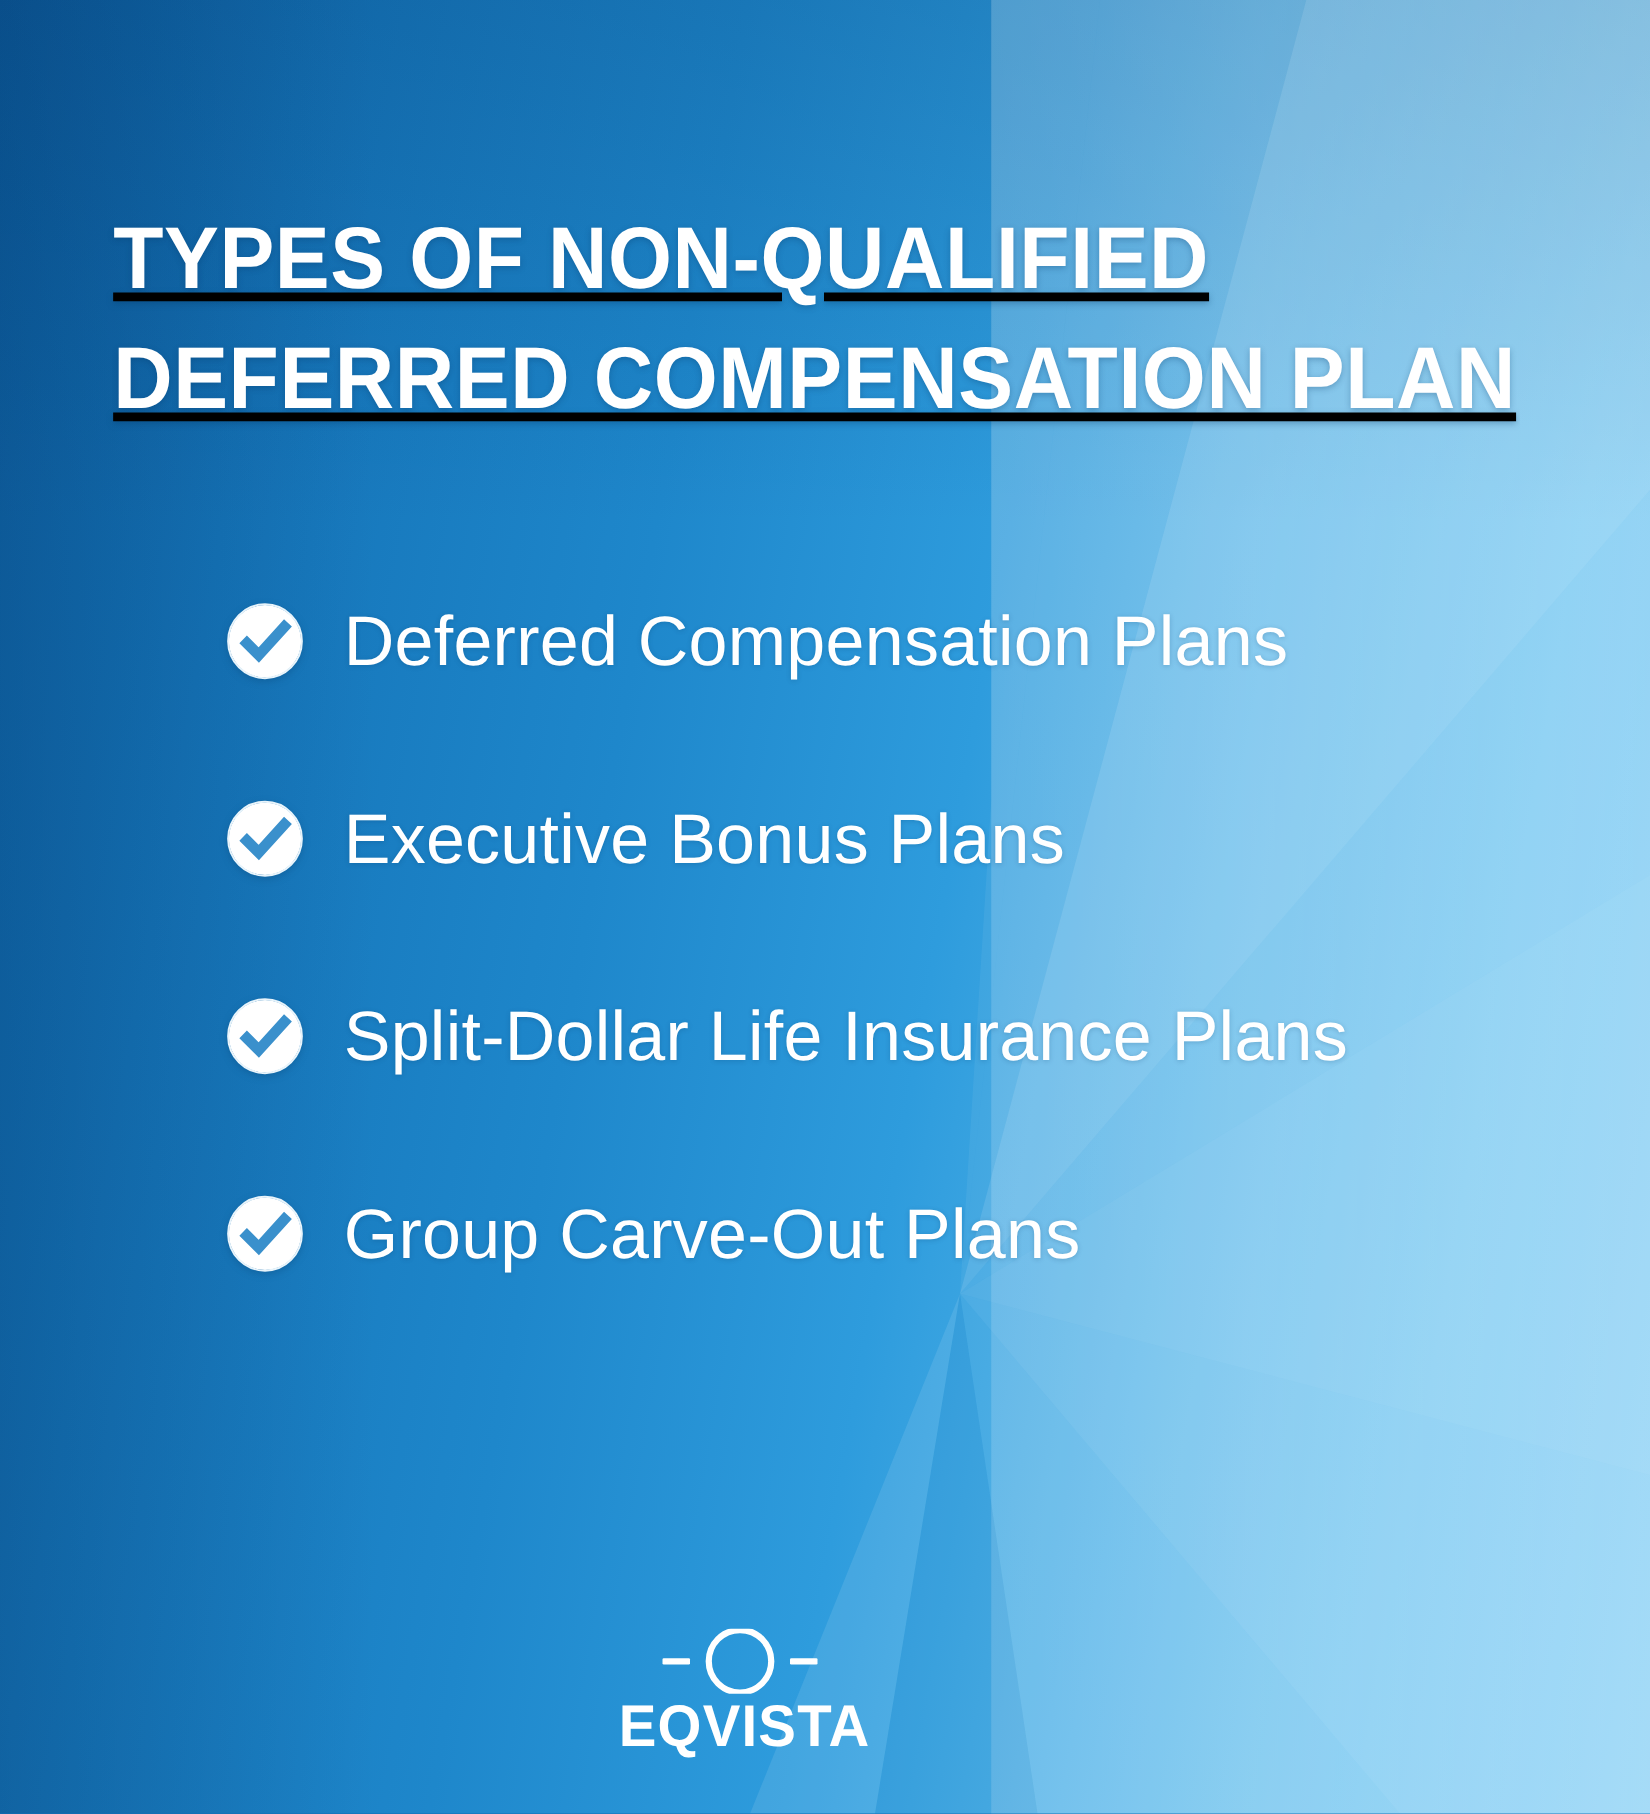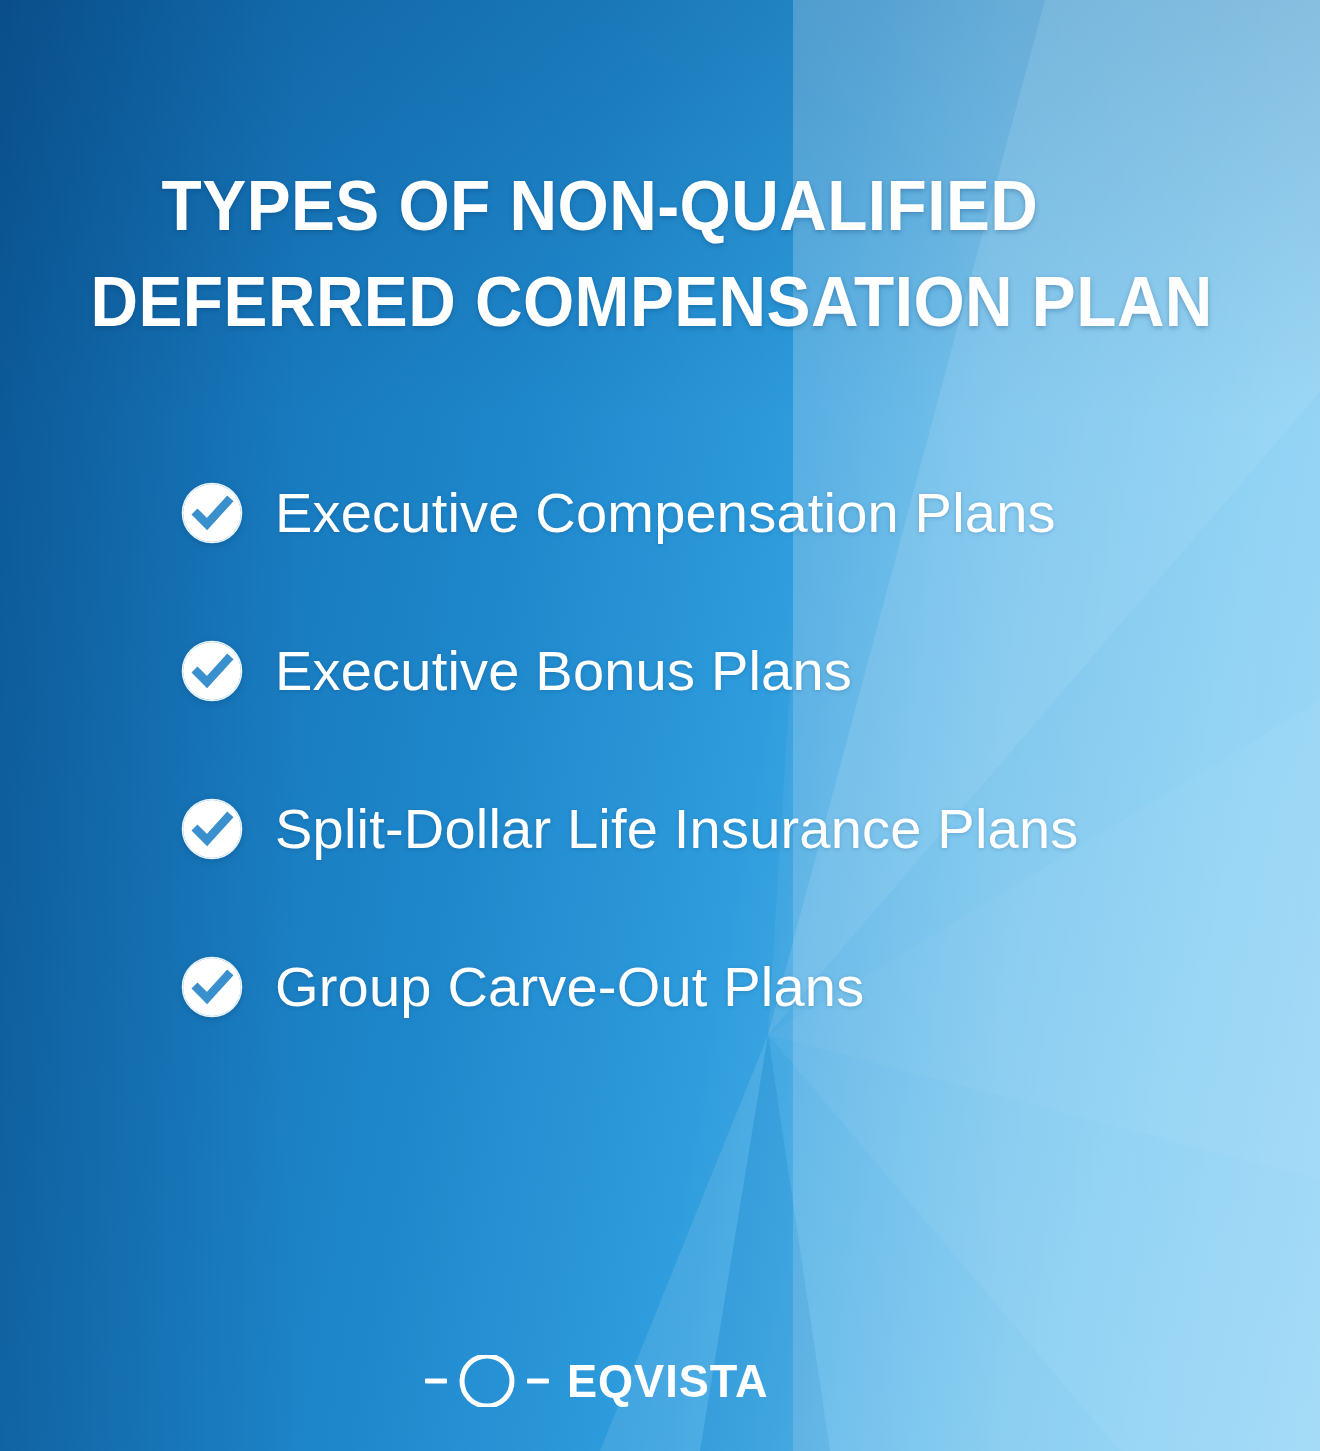--- a/index.html
+++ b/index.html
@@ -58,22 +58,22 @@
 
   
   .fan { position:absolute; inset:0; pointer-events:none; }
   .fan svg { display:block; width:1320px; height:1451px; }
 
   
   .title-block {
     position:absolute;
     left:0; top:158px;
     width:1200px;
-    text-align:center;
     padding:0 58px;
+    text-decoration:underline;
   }
   .title-line {
     display:block;
     color:#ffffff;
     font-family:"Liberation Sans Narrow","Liberation Sans", sans-serif;
     font-weight:700;
     font-size:70px;
     line-height:96px;
     letter-spacing:0.5px;
     white-space:nowrap;
@@ -119,20 +119,21 @@
 
   
   .logo {
     position:absolute;
     left:0; bottom:44px;
     width:1200px;
     display:flex;
     align-items:center;
     justify-content:center;
     gap:0px;
+    flex-direction:column;
   }
   .logo-mark { display:block; width:128px; height:52px; margin-right:16px; }
   .logo-text {
     color:#ffffff;
     font-family:"Liberation Sans Narrow","Liberation Sans", sans-serif;
     font-weight:700;
     font-size:47px;
     letter-spacing:1.0px;
     line-height:52px;
     white-space:nowrap;
@@ -181,21 +182,21 @@
   <div class="list">
 
     <div class="list-item">
       <span class="check-icon">
         <svg viewBox="0 0 62 62" xmlns="http://www.w3.org/2000/svg">
           <circle cx="31" cy="31" r="29" fill="#ffffff"></circle>
           <circle cx="31" cy="31" r="29.5" fill="none" stroke="#e8f4fb" stroke-width="1.6"></circle>
           <path d="M16.5 32.5 L26 42 L46.5 19.5" fill="none" stroke="#3a90cc" stroke-width="8.5" stroke-linecap="square" stroke-linejoin="miter"></path>
         </svg>
       </span>
-      <span class="item-label">Executive Compensation Plans</span>
+      <span class="item-label">Deferred Compensation Plans</span>
     </div>
 
     <div class="list-item">
       <span class="check-icon">
         <svg viewBox="0 0 62 62" xmlns="http://www.w3.org/2000/svg">
           <circle cx="31" cy="31" r="29" fill="#ffffff"></circle>
           <circle cx="31" cy="31" r="29.5" fill="none" stroke="#e8f4fb" stroke-width="1.6"></circle>
           <path d="M16.5 32.5 L26 42 L46.5 19.5" fill="none" stroke="#3a90cc" stroke-width="8.5" stroke-linecap="square" stroke-linejoin="miter"></path>
         </svg>
       </span>

